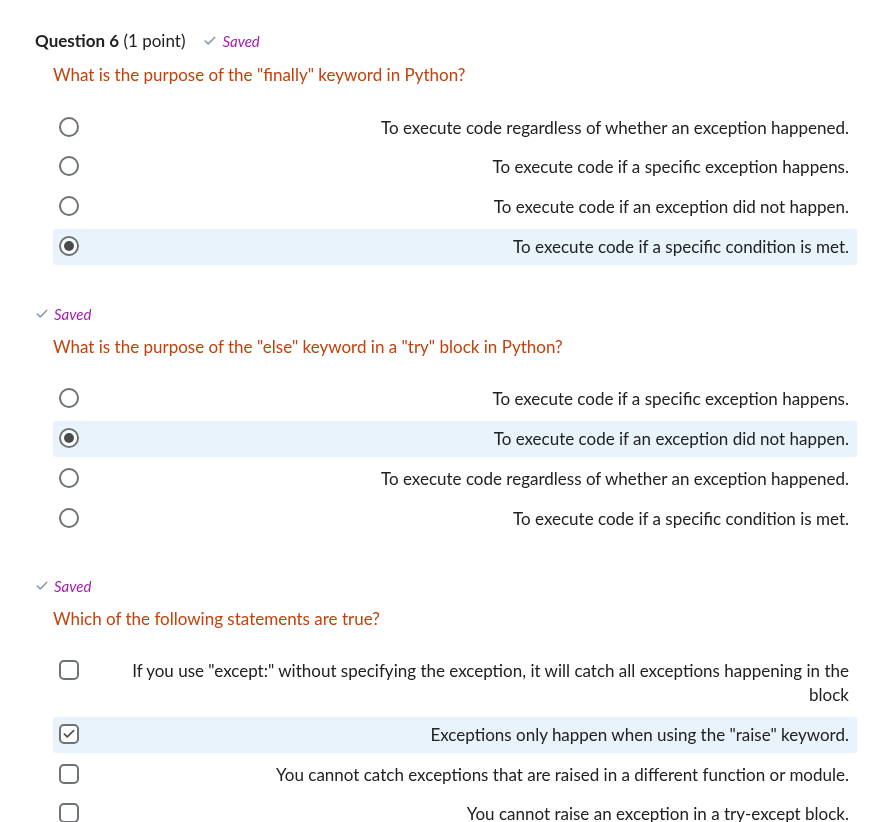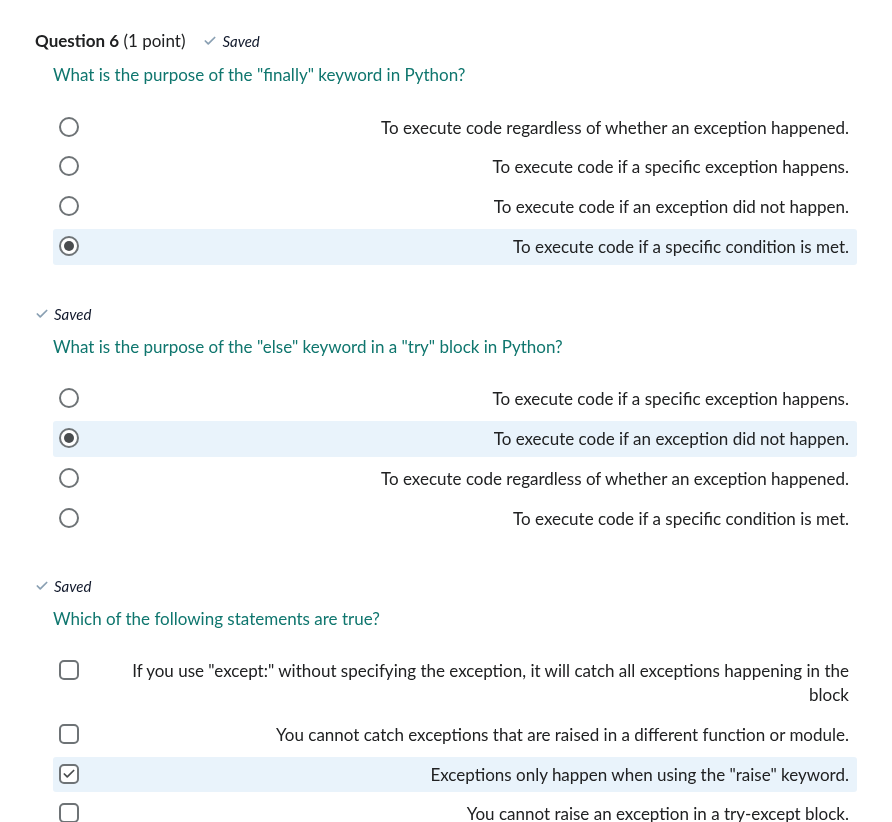--- a/index.html
+++ b/index.html
@@ -24,30 +24,30 @@
   .q-title {
     font-size: 17px;
     color: #202122;
   }
   .q-title b { font-weight: 700; }
   .q-title .pts { font-weight: 400; }
   .saved {
     display: inline-flex;
     align-items: center;
     gap: 5px;
-    color: #0f172a;
+    color: #a21caf;
     font-style: italic;
     font-size: 15px;
   }
   .saved svg { display: block; }
   .q-prompt {
     margin: 0 0 22px 18px;
     font-size: 17px;
     line-height: 1.45;
-    color: #0f766e;
+    color: #c2410c;
   }
   .options {
     margin-left: 18px;
   }
   .option-row {
     display: flex;
     align-items: flex-start;
     gap: 10px;
     padding: 6px 8px 6px 6px;
     border-radius: 3px;
@@ -166,31 +166,31 @@
           </svg>
           <span>Saved</span>
         </span>
       </div>
       <div class="q-prompt">Which of the following statements are true?</div>
       <div class="options">
         <div class="option-row">
           <span class="checkbox"></span>
           <span class="opt-text">If you use "except:" without specifying the exception, it will catch all exceptions happening in the block</span>
         </div>
-        <div class="option-row">
-          <span class="checkbox"></span>
-          <span class="opt-text">You cannot catch exceptions that are raised in a different function or module.</span>
-        </div>
         <div class="option-row selected">
           <span class="checkbox checked">
             <svg width="14" height="14" viewBox="0 0 24 24" fill="none" stroke="#494c4e" stroke-width="3" stroke-linecap="round" stroke-linejoin="round">
               <polyline points="20 6 9 17 4 12"></polyline>
             </svg>
           </span>
           <span class="opt-text">Exceptions only happen when using the "raise" keyword.</span>
         </div>
         <div class="option-row">
           <span class="checkbox"></span>
+          <span class="opt-text">You cannot catch exceptions that are raised in a different function or module.</span>
+        </div>
+        <div class="option-row">
+          <span class="checkbox"></span>
           <span class="opt-text">You cannot raise an exception in a try-except block.</span>
         </div>
       </div>
     </div>
   </div>
 
 </body></html>

